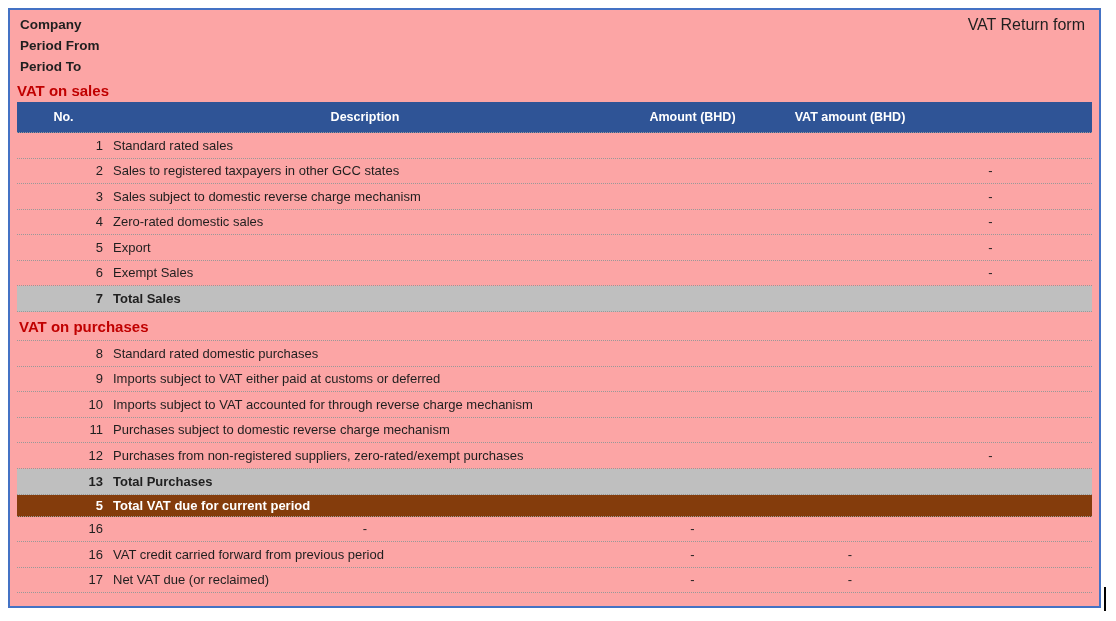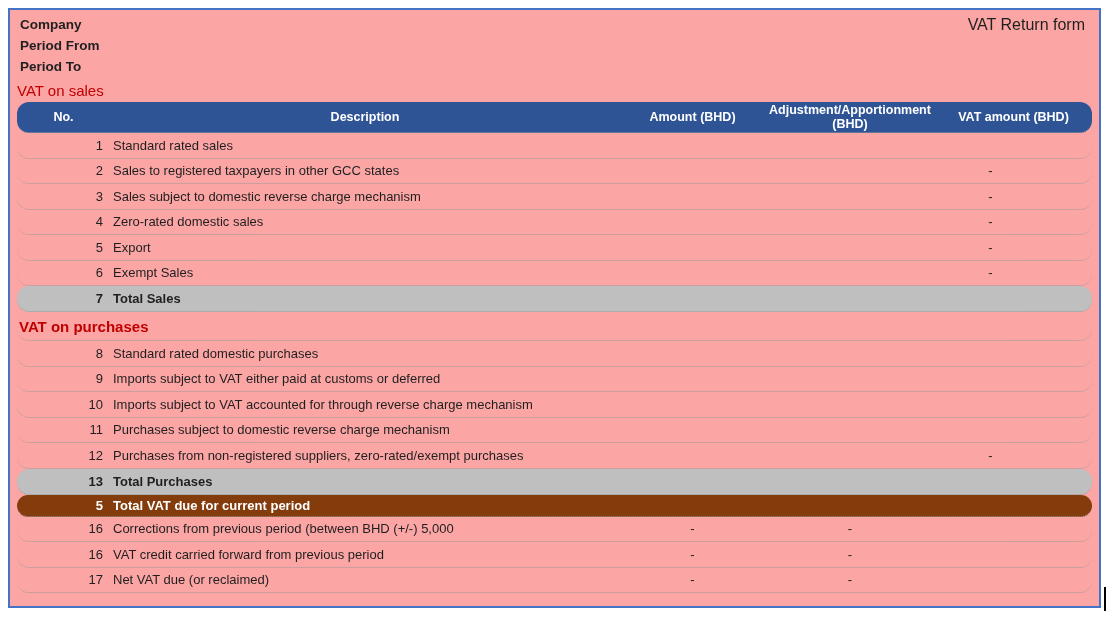--- a/index.html
+++ b/index.html
@@ -13,29 +13,28 @@
     border:2px solid var(--frame-border,#4472C4);
     box-sizing:border-box;background:#fca5a5;
     padding:4px 8px 0 7px;
   }
   .form-header{display:flex;justify-content:space-between;align-items:flex-start;}
   .meta{padding-left:3px;}
   .meta .meta-label{font-weight:bold;font-size:13.5px;line-height:21px;}
   .title{font-weight:normal;font-size:16px;margin-top:2px;margin-right:6px;}
   .section-heading{
     color:var(--section-heading,#C00000);
-    font-weight:normal;font-size:15px;margin-top:4px;height:20px;line-height:20px;
+    font-weight:bold;font-size:15px;margin-top:4px;height:20px;line-height:20px;
   }
   .vat-table{width:1075px;margin-top:1px;}
   .grid-row{
     display:grid;
     grid-template-columns:93px 510px 145px 170px 157px;
     align-items:center;
     box-sizing:border-box;
-    border-radius:12px;
   }
   .thead{
     background:var(--table-header-bg,#2F5496);
     color:var(--table-header-text,#ffffff);
     height:31px;
     border-bottom:1px dotted var(--divider,#999999);
   }
   .thead .cell{
     font-weight:bold;font-size:12.5px;text-align:center;line-height:14px;
   }
@@ -70,21 +69,20 @@
     <div class="title">VAT Return form</div>
   </div>
 
   <div class="section-heading">VAT on sales</div>
 
   <div class="vat-table">
     <div class="grid-row thead">
       <div class="cell">No.</div>
       <div class="cell">Description</div>
       <div class="cell">Amount (BHD)</div>
-      <div class="cell">Adjustment/Apportionment (BHD)</div>
       <div class="cell">VAT amount (BHD)</div>
     </div>
     <div id="table-body">
         <div class="grid-row row">
           <div class="cell num">1</div>
           <div class="cell desc">Standard rated sales</div>
           <div class="cell val amount"></div>
           <div class="cell val adj"></div>
           <div class="cell val vat"></div>
         </div>
@@ -177,21 +175,20 @@
         </div>
         <div class="grid-row row grand">
           <div class="cell num">5</div>
           <div class="cell desc">Total VAT due for current period</div>
           <div class="cell val amount"></div>
           <div class="cell val adj"></div>
           <div class="cell val vat"></div>
         </div>
         <div class="grid-row row">
           <div class="cell num">16</div>
-          <div class="cell desc">Corrections from previous period (between BHD (+/-) 5,000</div>
           <div class="cell val amount">-</div>
           <div class="cell val adj">-</div>
           <div class="cell val vat"></div>
         </div>
         <div class="grid-row row">
           <div class="cell num">16</div>
           <div class="cell desc">VAT credit carried forward from previous period</div>
           <div class="cell val amount">-</div>
           <div class="cell val adj">-</div>
           <div class="cell val vat"></div>

